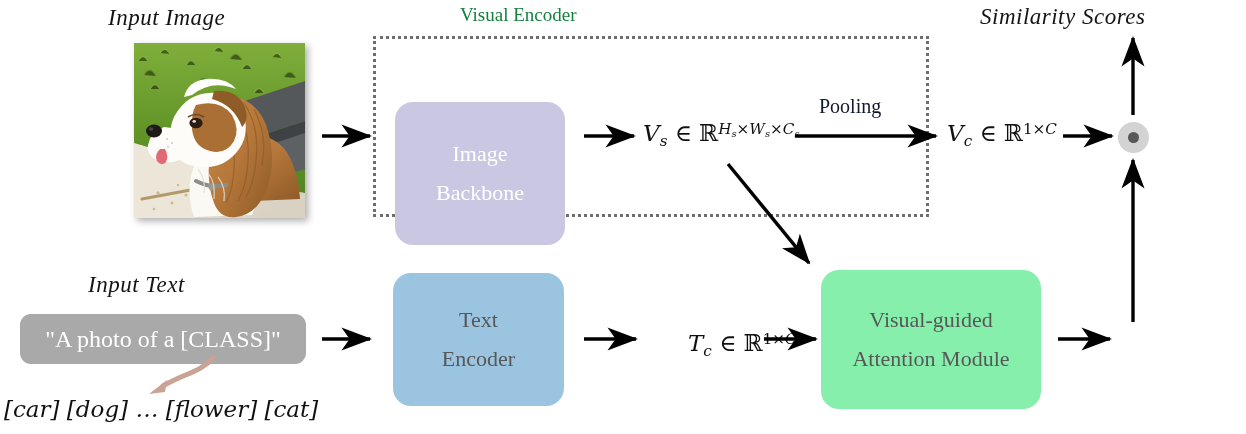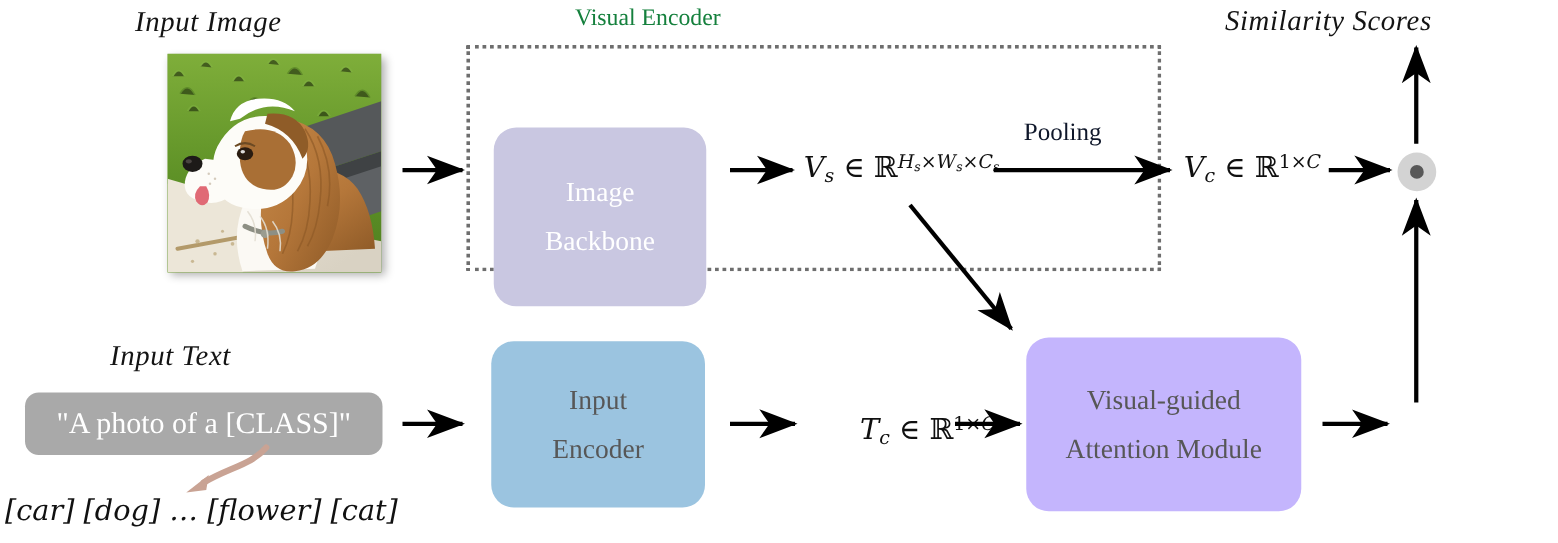--- a/index.html
+++ b/index.html
@@ -242,25 +242,25 @@
   </div>
 
   <div class="abs dotted-box" style="left: 373px; top: 36px; width: 556px; height: 181px; border-color: rgb(110, 110, 110);"></div>
 
   <div class="abs module-box" id="img-backbone" style="left: 395px; top: 58px; width: 170px; height: 143px; background: rgb(201, 199, 225); color: rgb(255, 255, 255); margin-top: 44px;">
     <span class="line">Image</span>
     <span class="line">Backbone</span>
   </div>
 
   <div class="abs module-box" id="txt-encoder" style="left: 393px; top: 273px; width: 171px; height: 133px; background: rgb(155, 196, 224); color: rgb(87, 87, 87);">
-    <span class="line">Input</span>
+    <span class="line">Text</span>
     <span class="line">Encoder</span>
   </div>
 
-  <div class="abs module-box" id="attn-module" style="left: 821px; top: 270px; width: 220px; height: 139px; background: #c4b5fd; color: rgb(87, 87, 87);">
+  <div class="abs module-box" id="attn-module" style="left: 821px; top: 270px; width: 220px; height: 139px; background: #86efac; color: rgb(87, 87, 87);">
     <span class="line">Visual-guided</span>
     <span class="line">Attention Module</span>
   </div>
 
   <div class="abs prompt-pill" id="prompt-pill" style="left: 20px; top: 314px; width: 286px; height: 50px; background: rgb(169, 169, 169); color: rgb(255, 255, 255);">
     <span>"A photo of a [CLASS]"</span>
   </div>
 
   <div class="abs classlist" style="left:4px; top:396px;">[car] [dog] … [flower] [cat]</div>
 

